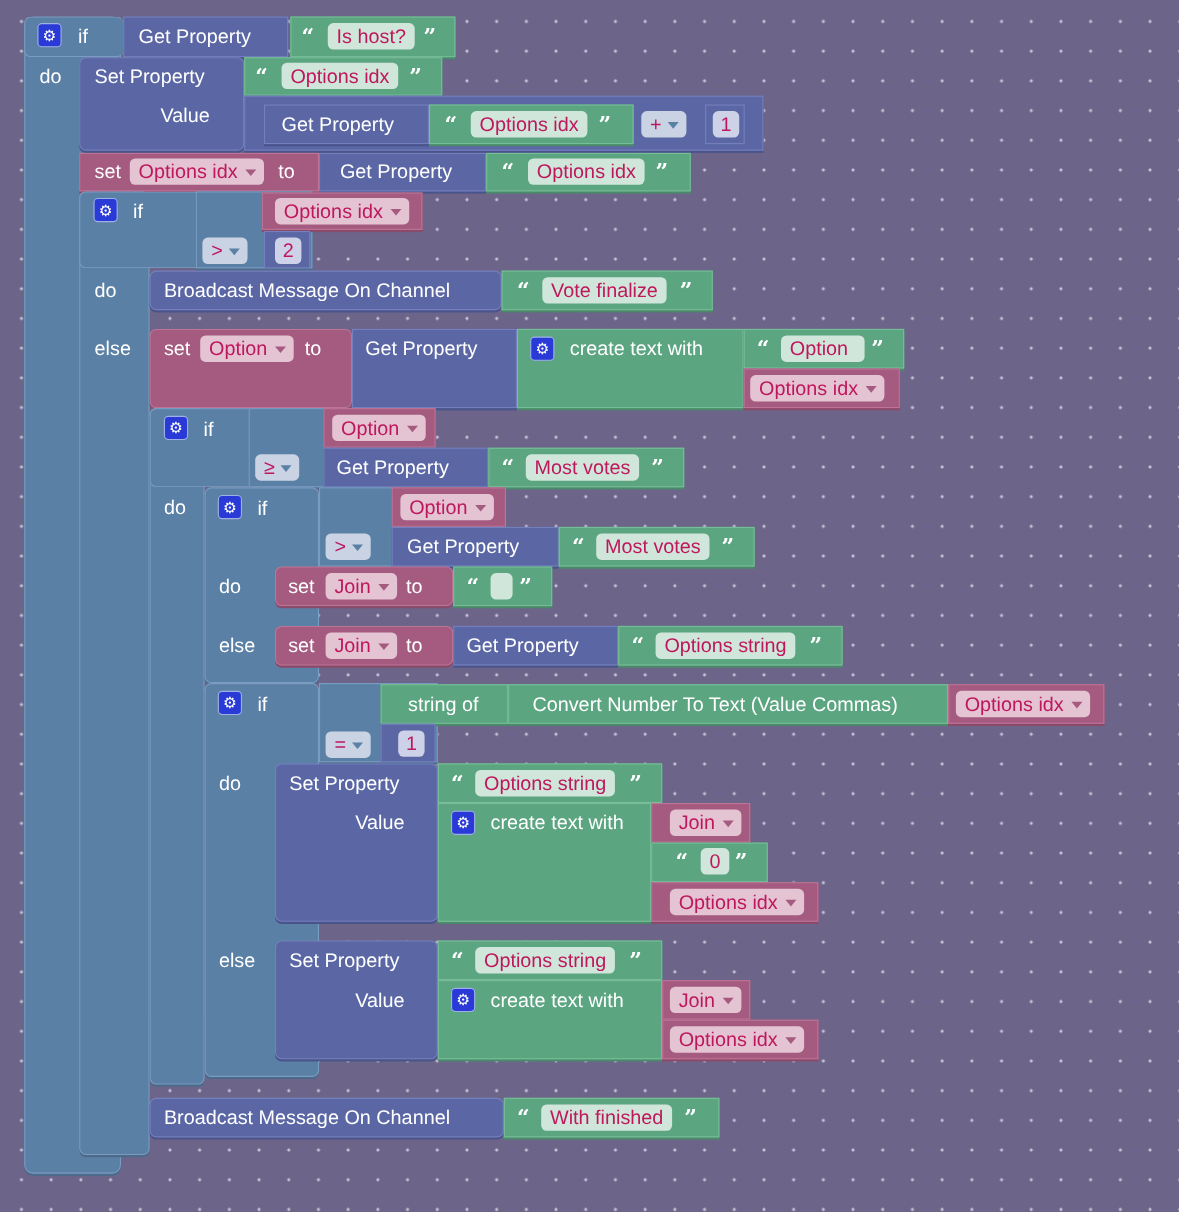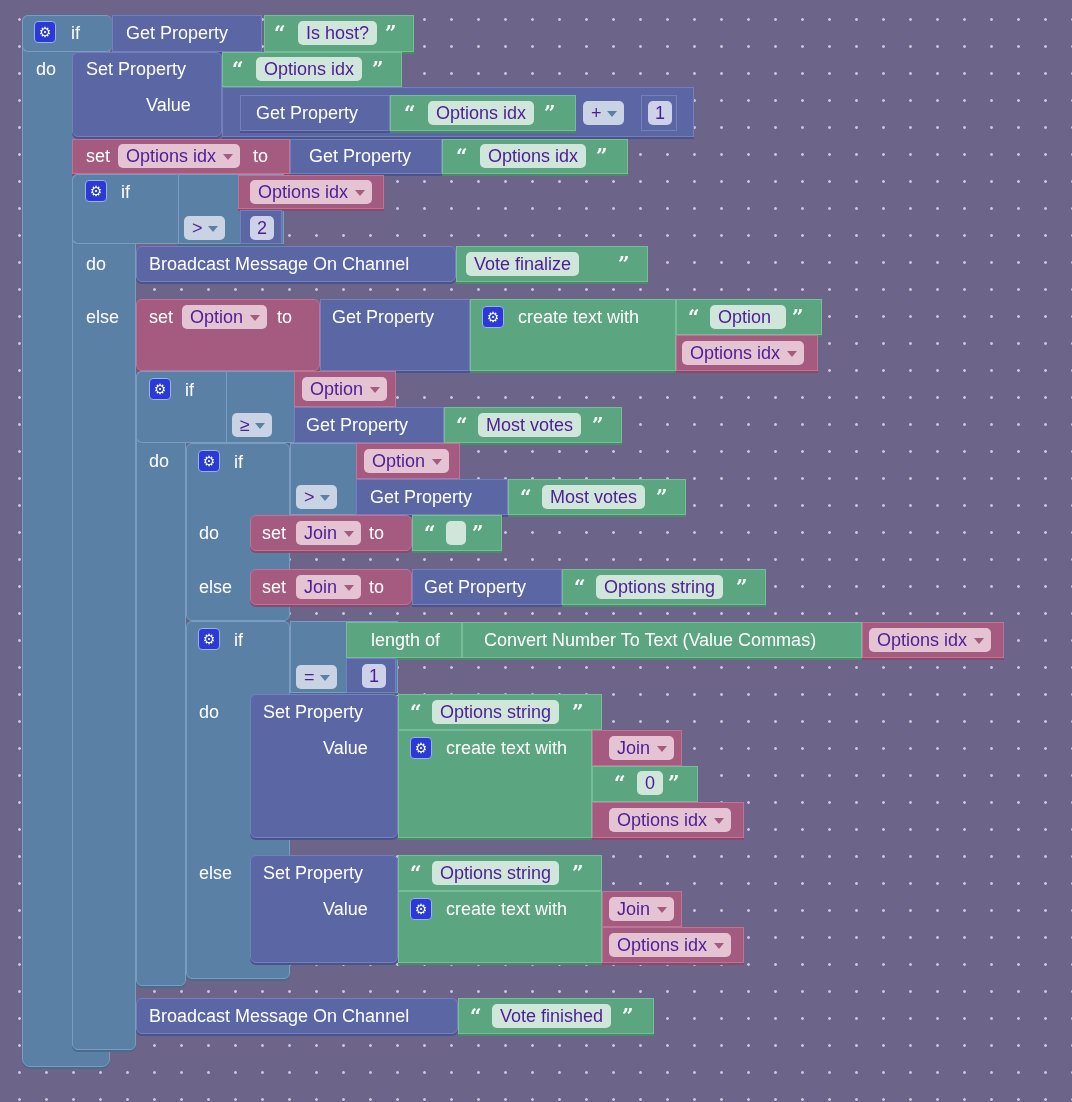--- a/index.html
+++ b/index.html
@@ -14,21 +14,21 @@
   }
   .blk { position:absolute; box-sizing:border-box; border-radius:6px; }
   .ctrl { background:#5b80a5; border:1px solid #7a9cc0; box-shadow: 0 2px 0 #4c6a8a; }
   .prop { background:#5b67a5; border:1px solid #7480bd; box-shadow: 0 2px 0 #4a548a; }
   .var  { background:#a55b80; border:1px solid #bd7496; box-shadow: 0 2px 0 #8a4a6a; }
   .txt  { background:#5ba580; border:1px solid #77bd98; box-shadow: 0 2px 0 #4a8a6a; }
   .mathb{ background:#5b67a5; border:1px solid #7480bd; }
   .lbl { position:absolute; color:#fff; white-space:nowrap; line-height:22px; }
   .field {
     position:absolute; height:24px; line-height:24px; padding:0 8px;
-    border-radius:5px; color:#4c1d95; white-space:nowrap; box-sizing:border-box;
+    border-radius:5px; color:#be185d; white-space:nowrap; box-sizing:border-box;
   }
   .f-str { background:#d1e6da; }
   .f-var { background:#e4c3d3; padding-right:24px; }
   .f-op  { background:#c9d3e4; padding-right:22px; }
   .f-num { background:#cdd2e8; padding:0 7px; }
   .dd { position:absolute; right:7px; top:10px; width:0; height:0;
         border-left:5px solid transparent; border-right:5px solid transparent; }
   .f-var .dd { border-top:6px solid #a55b80; }
   .f-op .dd  { border-top:6px solid #5b80a5; }
   .q { position:absolute; color:#fff; font-family:"DejaVu Serif", serif; font-weight:bold; font-size:20px; line-height:22px; }
@@ -94,21 +94,21 @@
 <div class="field f-op" style="left:184px;top:216px;"><span>&gt;</span><span class="dd"></span></div>
 <div class="blk mathb" style="left:240px;top:210px;width:42px;height:34px;border-radius:0;"></div>
 <div class="field f-num" style="left:250px;top:216px;">2</div>
 <div class="lbl" style="left:86px;top:253px;">do</div>
 <div class="lbl" style="left:86px;top:306px;">else</div>
 
 <div class="blk prop" style="left:136px;top:246px;width:320px;height:36px;"></div>
 <div class="lbl" style="left:149px;top:253px;">Broadcast Message On Channel</div>
 <div class="blk txt" style="left:456px;top:246px;width:192px;height:36px;border-radius:0;"></div>
 <div class="q" style="left:470px;top:253px;">“</div>
-<div class="field f-str" style="left:466px;top:252px;">Vote finalize</div>
+<div class="field f-str" style="left:493px;top:252px;">Vote finalize</div>
 <div class="q" style="left:618px;top:253px;">”</div>
 
 <div class="blk var" style="left:136px;top:299px;width:184px;height:72px;"></div>
 <div class="lbl" style="left:149px;top:306px;">set</div>
 <div class="field f-var" style="left:182px;top:305px;"><span>Option</span><span class="dd"></span></div>
 <div class="lbl" style="left:277px;top:306px;">to</div>
 <div class="blk prop" style="left:320px;top:299px;width:150px;height:72px;border-radius:0;"></div>
 <div class="lbl" style="left:332px;top:306px;">Get Property</div>
 <div class="blk txt" style="left:470px;top:299px;width:206px;height:72px;border-radius:0;"></div>
 <div class="gear" style="left:482px;top:306px;">⚙</div>
@@ -170,21 +170,21 @@
 <div class="blk txt" style="left:562px;top:569px;width:204px;height:36px;border-radius:0;"></div>
 <div class="q" style="left:574px;top:576px;">“</div>
 <div class="field f-str" style="left:596px;top:575px;">Options string</div>
 <div class="q" style="left:736px;top:576px;">”</div>
 
 <div class="blk ctrl" style="left:186px;top:621px;width:104px;height:358px;"></div>
 <div class="gear" style="left:198px;top:628px;">⚙</div>
 <div class="lbl" style="left:234px;top:629px;">if</div>
 <div class="blk ctrl" style="left:290px;top:621px;width:108px;height:72px;border-radius:0;"></div>
 <div class="blk txt" style="left:346px;top:622px;width:116px;height:36px;border-radius:0;"></div>
-<div class="lbl" style="left:371px;top:629px;">length of</div>
+<div class="lbl" style="left:371px;top:629px;">string of</div>
 <div class="blk txt" style="left:462px;top:622px;width:400px;height:36px;border-radius:0;"></div>
 <div class="lbl" style="left:484px;top:629px;">Convert Number To Text (Value Commas)</div>
 <div class="blk var" style="left:862px;top:622px;width:142px;height:36px;border-radius:0;"></div>
 <div class="field f-var" style="left:869px;top:628px;"><span>Options idx</span><span class="dd"></span></div>
 <div class="field f-op" style="left:296px;top:665px;"><span>=</span><span class="dd"></span></div>
 <div class="blk mathb" style="left:346px;top:658px;width:50px;height:35px;border-radius:0;"></div>
 <div class="field f-num" style="left:362px;top:664px;">1</div>
 
 <div class="lbl" style="left:199px;top:701px;">do</div>
 <div class="blk prop" style="left:250px;top:694px;width:148px;height:144px;"></div>
@@ -219,14 +219,14 @@
 <div class="lbl" style="left:446px;top:898px;">create text with</div>
 <div class="blk var" style="left:602px;top:891px;width:80px;height:36px;border-radius:0;"></div>
 <div class="field f-var" style="left:609px;top:897px;"><span>Join</span><span class="dd"></span></div>
 <div class="blk var" style="left:602px;top:927px;width:142px;height:36px;border-radius:0;"></div>
 <div class="field f-var" style="left:609px;top:933px;"><span>Options idx</span><span class="dd"></span></div>
 
 <div class="blk prop" style="left:136px;top:998px;width:322px;height:36px;"></div>
 <div class="lbl" style="left:149px;top:1005px;">Broadcast Message On Channel</div>
 <div class="blk txt" style="left:458px;top:998px;width:196px;height:36px;border-radius:0;"></div>
 <div class="q" style="left:470px;top:1005px;">“</div>
-<div class="field f-str" style="left:492px;top:1004px;">Vote finished</div>
+<div class="field f-str" style="left:492px;top:1004px;">With finished</div>
 <div class="q" style="left:622px;top:1005px;">”</div>
 
 </body></html>

